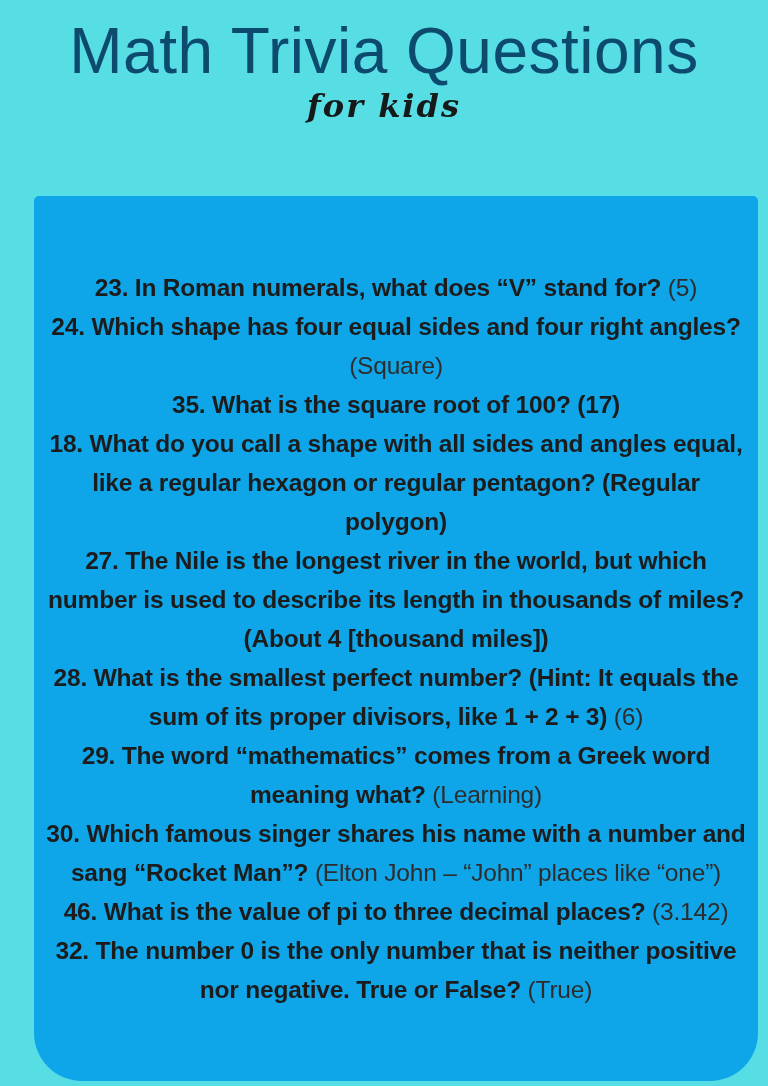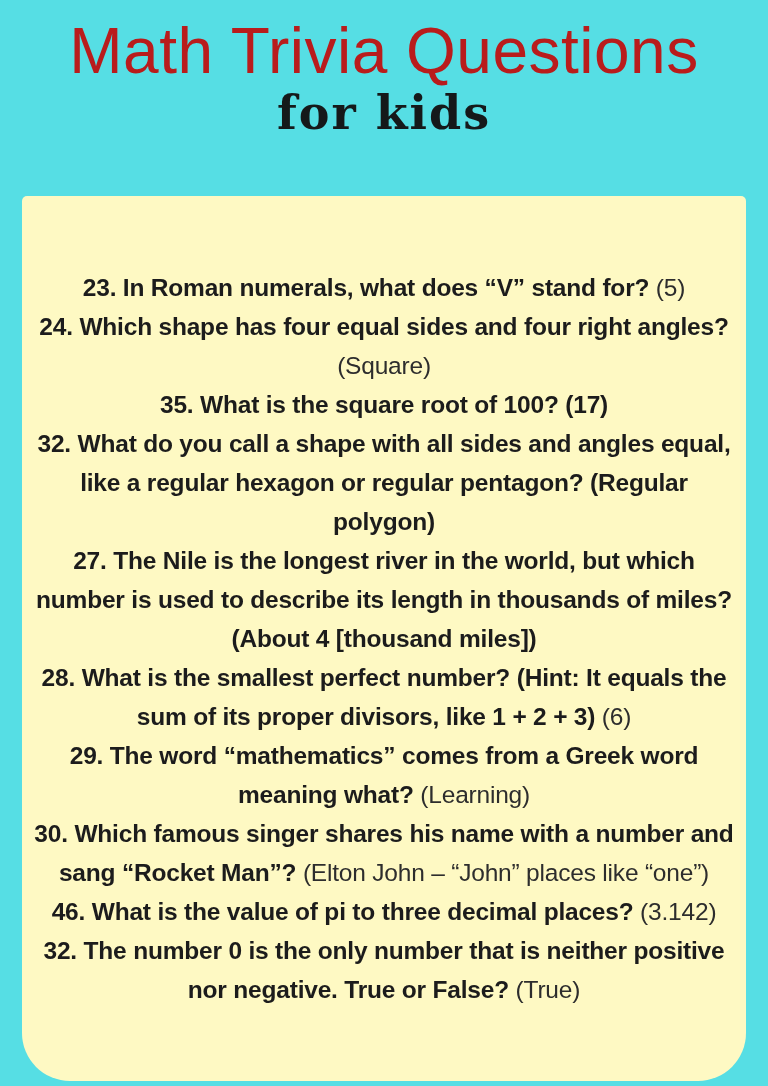--- a/index.html
+++ b/index.html
@@ -24,28 +24,29 @@
     width: 768px;
     height: 196px;
     text-align: center;
   }
   .page-title {
     margin: 0;
     padding-top: 16px;
     font-size: 64px;
     font-weight: 400;
     letter-spacing: 0.5px;
-    color: #b91c1c;
+    color: #0c4a6e;
     line-height: 1.1;
   }
   .page-subtitle {
     margin: 4px 0 0 0;
     font-family: "DejaVu Serif", "Liberation Serif", serif;
+    font-style: italic;
     font-weight: bold;
-    font-size: 46px;
+    font-size: 32px;
     letter-spacing: 2px;
     color: #15191a;
     line-height: 1.0;
   }
   .questions-card {
     position: absolute;
     left: 22px;
     top: 196px;
     width: 724px;
     height: 885px;
@@ -85,29 +86,29 @@
 </style>
 </head>
 <body style="background: rgb(86, 222, 228);">
 
 <div class="poster">
   <div class="poster-header">
     <h1 class="page-title">Math Trivia Questions</h1>
     <div class="page-subtitle">for kids</div>
   </div>
 
-  <div class="questions-card" style="background: #fef9c3;">
+  <div class="questions-card" style="background: #0ea5e9; margin-left: 12px;">
     <div id="questions-list">
   <p class="question-item"><span>23. In Roman numerals, what does “V” stand for?</span><span class="answer-text"> (5)</span></p>
 
   <p class="question-item"><span>24. Which shape has four equal sides and four right angles?</span><span class="answer-text"> (Square)</span></p>
 
   <p class="question-item"><span>35. What is the square root of 100?</span><span class="answer-text bold-answer"> (17)</span></p>
 
-  <p class="question-item"><span>32. What do you call a shape with all sides and angles equal, like a regular hexagon or regular pentagon?</span><span class="answer-text bold-answer"> (Regular polygon)</span></p>
+  <p class="question-item"><span>18. What do you call a shape with all sides and angles equal, like a regular hexagon or regular pentagon?</span><span class="answer-text bold-answer"> (Regular polygon)</span></p>
 
   <p class="question-item"><span>27. The Nile is the longest river in the world, but which number is used to describe its length in thousands of miles?</span><span class="answer-text bold-answer"> (About 4 [thousand miles])</span></p>
 
   <p class="question-item"><span>28. What is the smallest perfect number? (Hint: It equals the sum of its proper divisors, like 1 + 2 + 3)</span><span class="answer-text"> (6)</span></p>
 
   <p class="question-item"><span>29. The word “mathematics” comes from a Greek word meaning what?</span><span class="answer-text"> (Learning)</span></p>
 
   <p class="question-item"><span>30. Which famous singer shares his name with a number and sang “Rocket Man”?</span><span class="answer-text"> (Elton John – “John” places like “one”)</span></p>
 
   <p class="question-item"><span>46. What is the value of pi to three decimal places?</span><span class="answer-text"> (3.142)</span></p>

